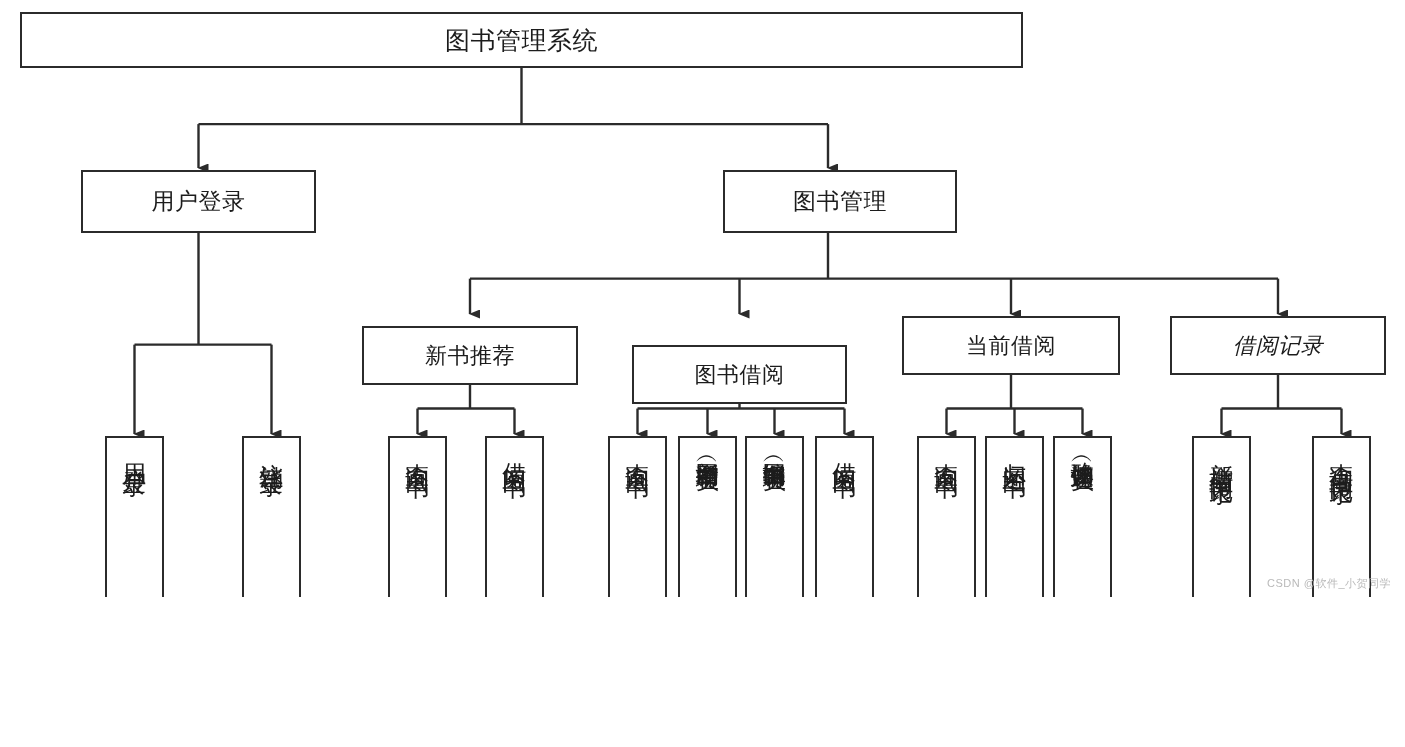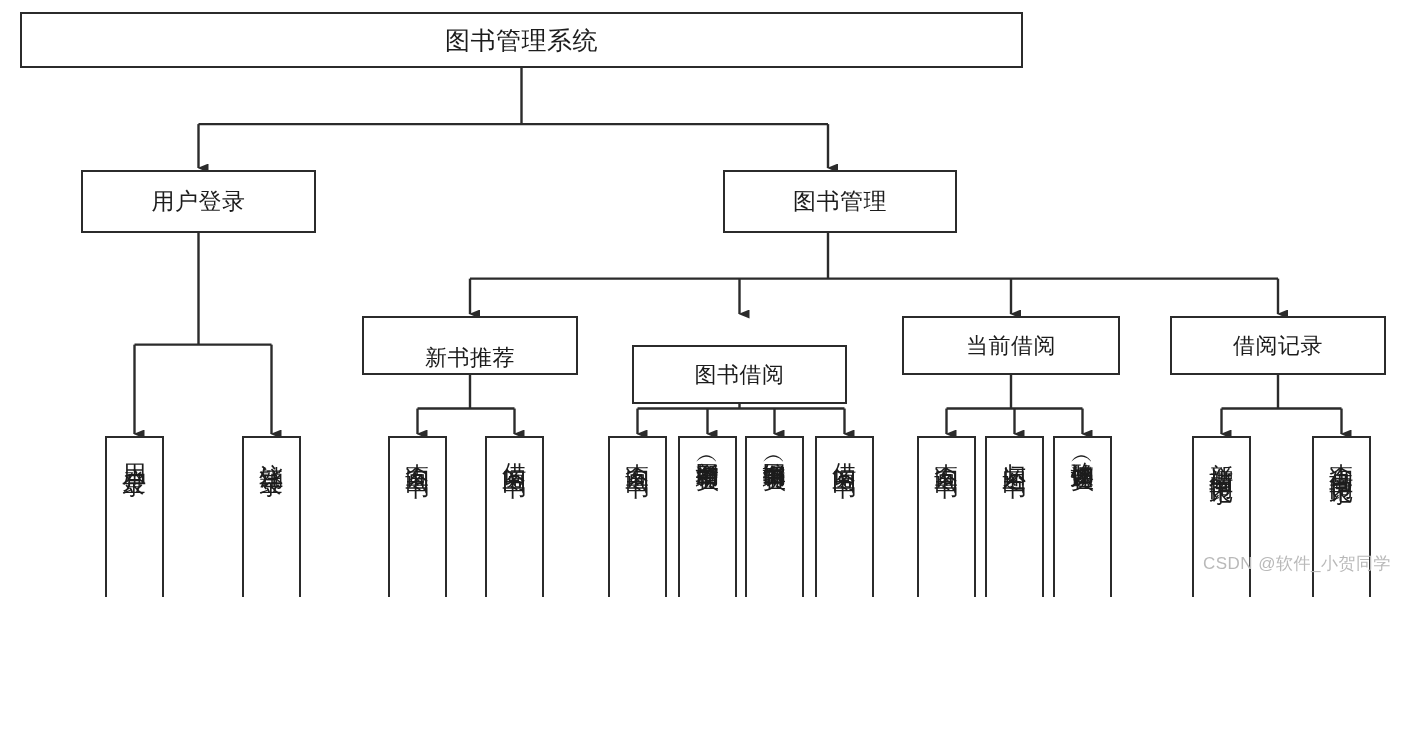--- a/index.html
+++ b/index.html
@@ -57,22 +57,22 @@
     white-space: nowrap;
     text-align: left;
   }
   .node.leaf.tall-text .node-label {
     font-size: 23px;
     letter-spacing: 1px;
   }
   #watermark {
     position: absolute;
     right: 14px;
-    bottom: 22px;
-    font-size: 17px;
+    bottom: 6px;
+    font-size: 11px;
     color: #b9b9b9;
     letter-spacing: 0.5px;
     white-space: nowrap;
     user-select: none;
   }
 </style>
 </head>
 <body>
 
 <div id="canvas">
@@ -116,30 +116,30 @@
   <div id="nodes">
       <div class="node level-0" style="left: 20px; top: 12px; width: 1003px; height: 56px;">
         <span class="node-label">图书管理系统</span>
       </div>
       <div class="node level-1" style="left: 81px; top: 170px; width: 235px; height: 63px;">
         <span class="node-label">用户登录</span>
       </div>
       <div class="node level-1" style="left: 711px; top: 170px; width: 234px; height: 63px; margin-left: 12px;">
         <span class="node-label">图书管理</span>
       </div>
-      <div class="node level-2" style="left: 362px; top: 316px; width: 216px; height: 59px; align-items: flex-end;">
+      <div class="node level-2" style="left: 362px; top: 326px; width: 216px; height: 59px;">
         <span class="node-label">新书推荐</span>
       </div>
       <div class="node level-2" style="left: 632px; top: 316px; width: 215px; height: 59px; margin-top: 29px;">
         <span class="node-label">图书借阅</span>
       </div>
       <div class="node level-2" style="left: 902px; top: 316px; width: 218px; height: 59px; justify-content: center;">
         <span class="node-label">当前借阅</span>
       </div>
-      <div class="node level-2" style="left: 1170px; top: 316px; width: 216px; height: 59px;">
+      <div class="node level-2" style="left: 1170px; top: 316px; width: 216px; height: 59px; font-style: italic;">
         <span class="node-label">借阅记录</span>
       </div>
       <div class="node level-3 leaf" style="left: 105px; top: 436px; width: 59px; height: 299px;">
         <span class="node-label">用户登录</span>
       </div>
       <div class="node level-3 leaf" style="left: 242px; top: 436px; width: 59px; height: 299px;">
         <span class="node-label">注销登录</span>
       </div>
       <div class="node level-3 leaf" style="left: 388px; top: 436px; width: 59px; height: 299px;">
         <span class="node-label">查询图书</span>

